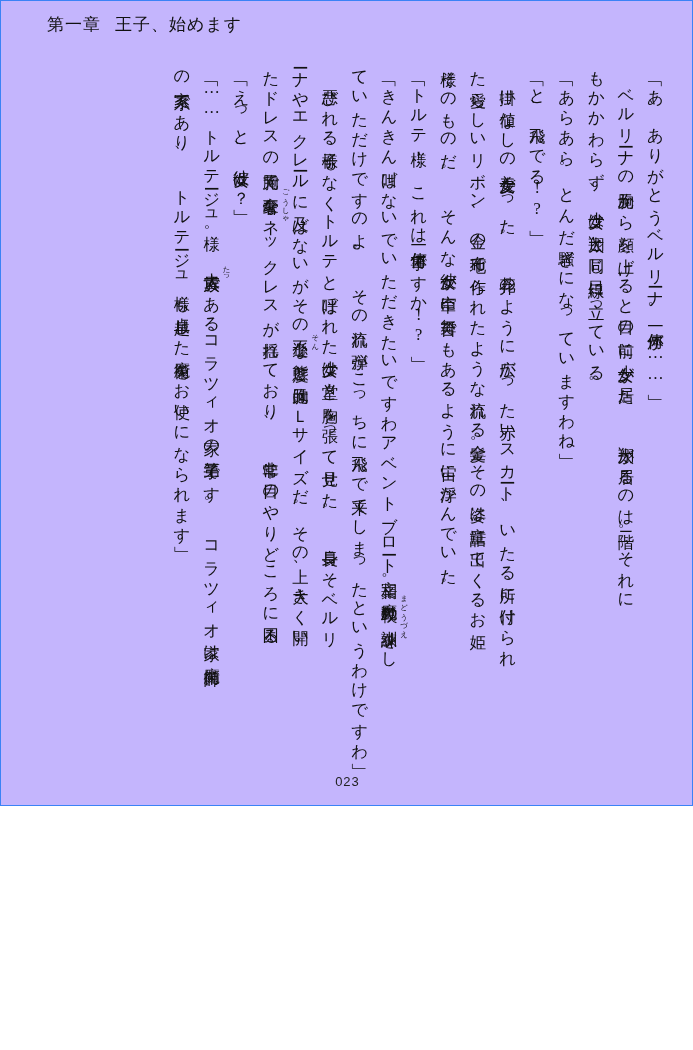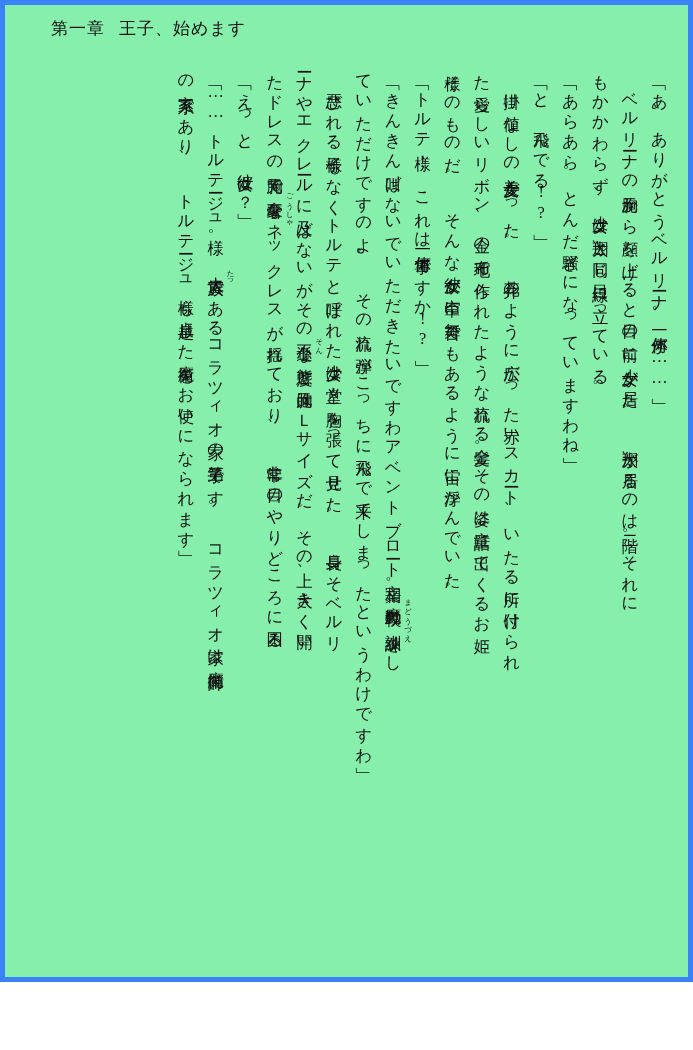--- a/index.html
+++ b/index.html
@@ -12,24 +12,24 @@
     height: 1050px;
     font-family: "Liberation Serif", "DejaVu Serif", serif;
     color: #111111;
     position: relative;
     overflow: hidden;
   }
   .page {
     position: absolute;
     left: 0; top: 0;
     width: 693px;
-    height: 982px;
+    height: 806px;
     box-sizing: border-box;
-    border: 5px solid #3b82f6;
-    background: #86efac;
+    border: 1px solid #3b82f6;
+    background: #c4b5fd;
   }
   .chapter-head {
     position: absolute;
     top: 12px;
     left: 46px;
     font-size: 17px;
     letter-spacing: 1px;
     white-space: nowrap;
     font-weight: 500;
   }
@@ -112,13 +112,14 @@
     <div class="col indent">「きんきん叫ばないでいただきたいですわアベントブロート宰相。《<span class="rb">魔動杖<span class="rt">まどうづえ</span></span>》の訓練をし</div>
     <div class="col">ていただけですのよ。　その流れ弾がこっちに飛んで来てしまったというわけですわ」</div>
     <div class="col">　悪びれる様子もなくトルテと呼ばれた少女は堂々と胸を張って見せた。　身長こそベルリ</div>
     <div class="col">ーナやエクレールに及ばないがその不<span class="rb">遜<span class="rt">そん</span></span>な態度と胸元はＬサイズだ。その上、大きく開い</div>
     <div class="col">たドレスの胸元で<span class="rb">豪奢<span class="rt">ごうしゃ</span></span>なネックレスが揺れており、　非常に目のやりどころに困る。</div>
     <div class="col indent">「えっと、彼女は？」</div>
     <div class="col indent">「……トルテージュ様。　大<span class="rb">貴<span class="rt">たっ</span></span>族であるコラツィオ家の第三子です。　コラツィオ家は魔術師</div>
     <div class="col">の家系であり、　トルテージュ様も卓越した魔術をお使いになられます」</div>
   </div>
 
+  <div class="page-number">023</div>
 </div>
 
 </body></html>

